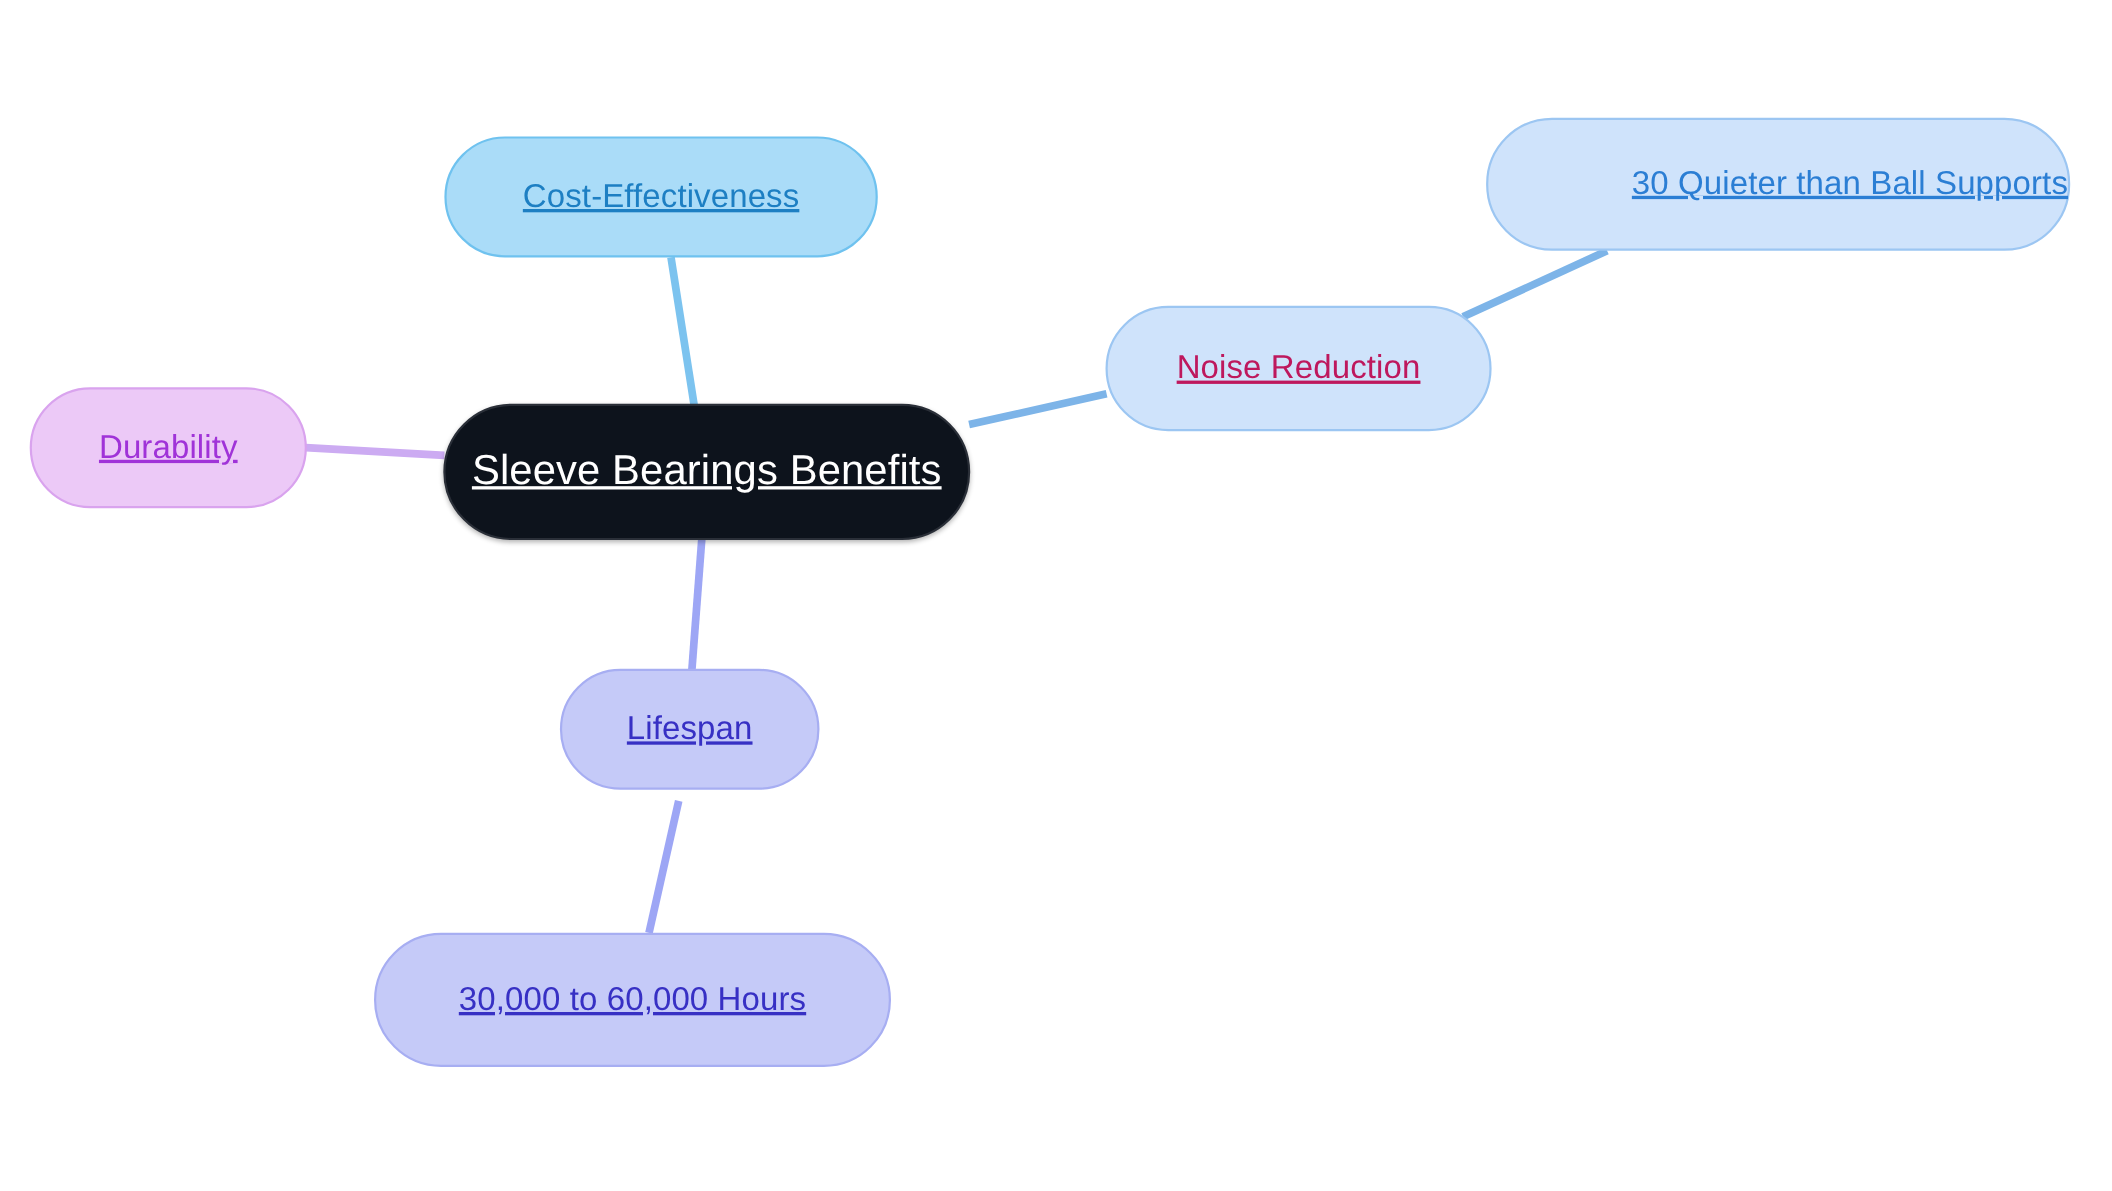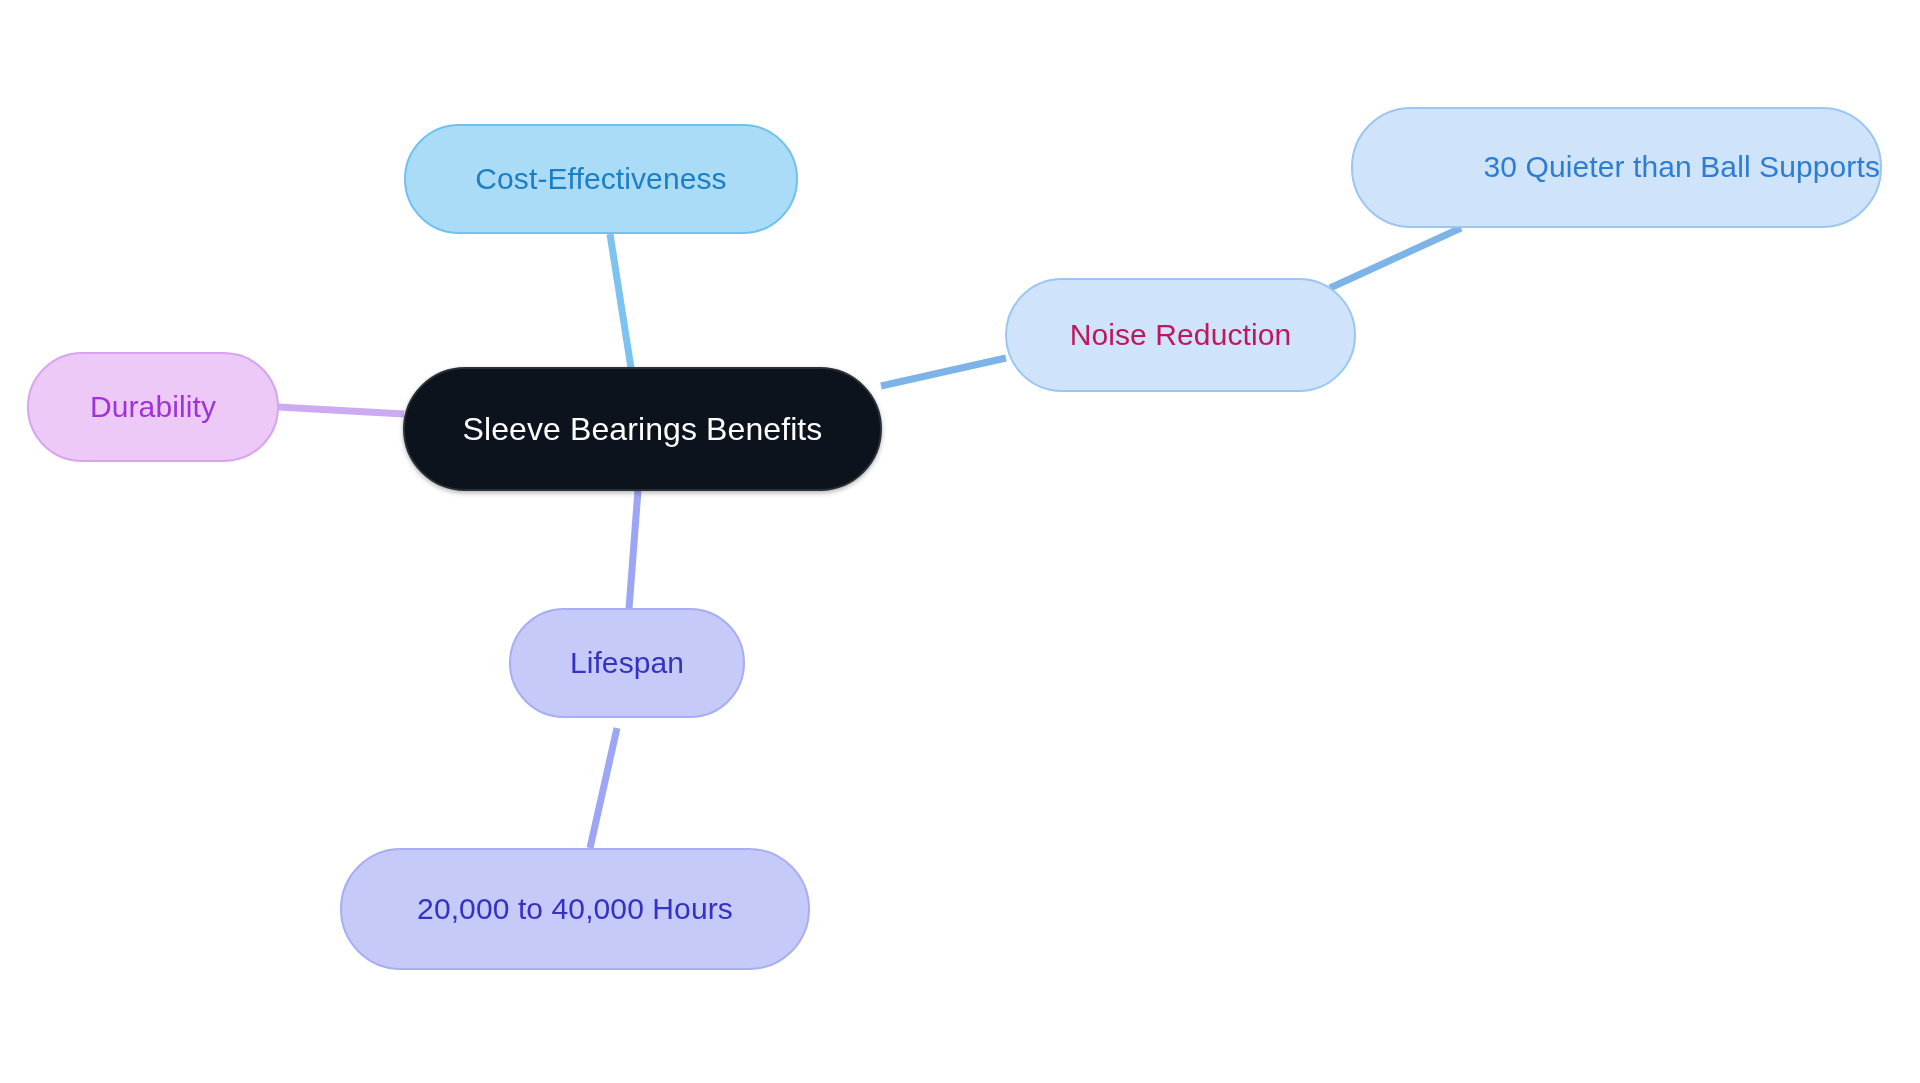--- a/index.html
+++ b/index.html
@@ -34,33 +34,34 @@
     justify-content: center;
     text-align: center;
     white-space: nowrap;
     border-style: solid;
     border-width: 2px;
     letter-spacing: 0.1px;
   }
   .node-label {
     display: block;
     line-height: 1.15;
+    text-decoration: underline;
   }
 
   
   #node-root {
     left: 403px;
     top: 367px;
     width: 479px;
     height: 124px;
     background: #0d131c;
     border-color: #2a2f38;
     border-radius: 62px;
     color: #ffffff;
-    font-size: 32px;
+    font-size: 38px;
     box-shadow: 0 2px 5px rgba(0,0,0,0.30);
   }
 
   
   #node-cost {
     left: 404px;
     top: 124px;
     width: 394px;
     height: 110px;
     background: #aadcf8;
@@ -175,16 +176,16 @@
 
   <div class="node" id="node-quieter">
     <span class="node-label">30 Quieter than Ball Supports</span>
   </div>
 
   <div class="node" id="node-lifespan">
     <span class="node-label">Lifespan</span>
   </div>
 
   <div class="node" id="node-hours">
-    <span class="node-label">20,000 to 40,000 Hours</span>
+    <span class="node-label">30,000 to 60,000 Hours</span>
   </div>
 
 </div>
 
 </body></html>

